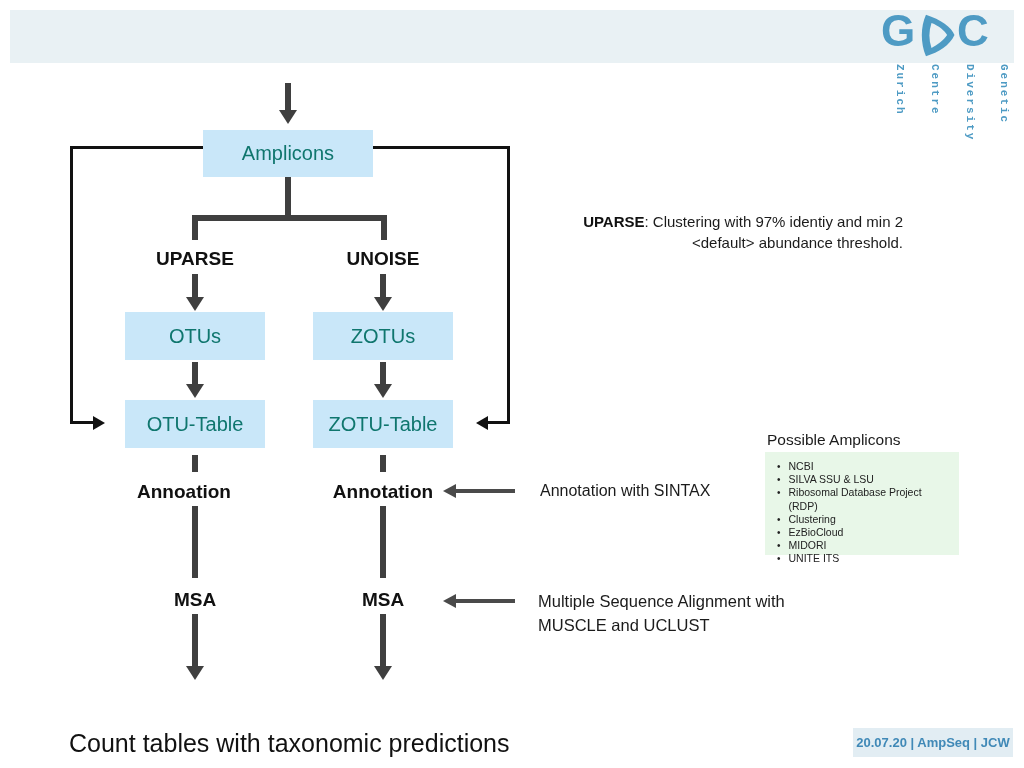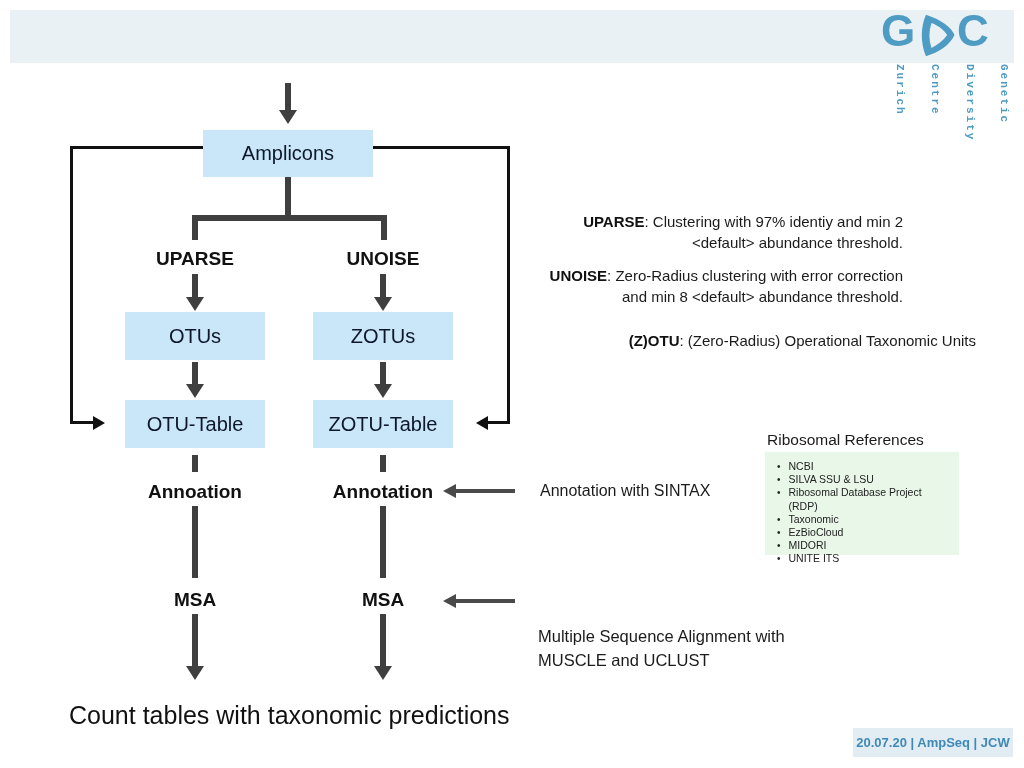--- a/index.html
+++ b/index.html
@@ -14,21 +14,21 @@
   .band{left:10px;top:10px;width:1004px;height:53px;background:var(--band-bg);}
   .title{left:18px;top:16px;font-size:28px;font-weight:bold;letter-spacing:0.5px;white-space:nowrap;}
   .title .t1{color:var(--title-light);}
   .title .t2{color:var(--title-dark);}
   .logoletter{font-size:44px;font-weight:bold;color:var(--accent-blue);line-height:1;}
   .vword{writing-mode:vertical-rl;text-orientation:mixed;
     font-family:"Liberation Mono", monospace;font-weight:bold;font-size:11px;
     letter-spacing:2px;color:var(--accent-blue);}
   
   .box{background:var(--box-fill);display:flex;align-items:center;justify-content:center;
-    font-size:20px;color:#0f172a;}
+    font-size:20px;color:#0f766e;}
   .lbl{font-weight:bold;font-size:19px;color:#111;text-align:center;}
   
   .shaft-v{width:6px;background:var(--line-dark);}
   .head-down{width:0;height:0;border-left:9px solid transparent;border-right:9px solid transparent;
     border-top:14px solid var(--line-dark);}
   .head-left{width:0;height:0;border-top:7px solid transparent;border-bottom:7px solid transparent;
     border-right:13px solid #4A4A4A;}
   .bypass{background:#111;}
   .bp-head-right{width:0;height:0;border-top:7px solid transparent;border-bottom:7px solid transparent;
     border-left:12px solid #111;}
@@ -38,21 +38,21 @@
   
   .note{font-size:15px;line-height:21px;color:#1b1b1b;text-align:right;}
   .note b{color:#111;}
   .sidetext{font-size:16px;color:#1b1b1b;}
   .msatext{font-size:16.5px;line-height:24px;color:#1b1b1b;}
   
   .refs-title{font-size:15.5px;color:#1b1b1b;}
   .refs-box{background:var(--refs-bg);padding:8px 10px 6px 12px;box-sizing:border-box;}
   .refs-box .ref-item{display:flex;align-items:baseline;font-size:10.5px;line-height:13.2px;color:#222;}
   .refs-box .bullet{font-size:10px;margin-right:8px;}
-  .result{font-size:25px;color:#111;white-space:nowrap;}
+  .result{font-size:25px;color:#111;white-space:nowrap;margin-top:28px;}
   .badge{background:#E2EDF3;display:flex;align-items:center;justify-content:center;
     font-size:13px;font-weight:bold;color:var(--title-dark);white-space:nowrap;}
 </style>
 </head>
 <body>
 
 <div id="canvas" style="--accent-blue: #4E9BC4; --title-light: #A2C8DB; --title-dark: #4089B7; --box-fill: #C9E7F9; --band-bg: #E9F1F4; --refs-bg: #E8F7E8; --line-dark: #3F3F3F;">
 
   <div class="abs band"></div>
 
@@ -114,69 +114,63 @@
   <div class="abs box" style="left:313px;top:400px;width:140px;height:48px;">
     <span>ZOTU-Table</span>
   </div>
   <div class="abs box" style="left:125px;top:400px;width:140px;height:48px;">
     <span>OTU-Table</span>
   </div>
 
   <div class="abs shaft-v" style="left:192px;top:455px;height:17px;"></div>
   <div class="abs shaft-v" style="left:380px;top:455px;height:17px;"></div>
 
-  <div class="abs lbl" style="left:125px;top:481px;width:140px;">Annoation</div>
+  <div class="abs lbl" style="left:114px;top:481px;width:140px;">Annoation</div>
   <div class="abs lbl" style="left:313px;top:481px;width:140px;">Annotation</div>
 
   <div class="abs shaft-v" style="left:192px;top:506px;height:72px;"></div>
   <div class="abs shaft-v" style="left:380px;top:506px;height:72px;"></div>
 
   <div class="abs lbl" style="left:135px;top:589px;width:120px;">MSA</div>
   <div class="abs lbl" style="left:323px;top:589px;width:120px;">MSA</div>
 
   <div class="abs shaft-v" style="left:192px;top:614px;height:53px;"></div>
   <div class="abs head-down" style="left:186px;top:666px;"></div>
   <div class="abs shaft-v" style="left:380px;top:614px;height:53px;"></div>
   <div class="abs head-down" style="left:374px;top:666px;"></div>
 
   <div class="abs note" style="left:533px;top:211px;width:370px;">
     <b>UPARSE</b><span>: Clustering with 97% identiy and min 2 &lt;default&gt; abundance threshold.</span>
   </div>
-  <div class="abs note" style="left:533px;top:265px;width:370px;">
-    <b>UNOISE</b><span>: Zero-Radius clustering with error correction and min 8 &lt;default&gt; abundance threshold.</span>
-  </div>
-  <div class="abs note" style="left:536px;top:330px;width:440px;">
-    <b>(Z)OTU</b><span>: (Zero-Radius) Operational Taxonomic Units</span>
-  </div>
 
   <div class="abs head-left" style="left:443px;top:484px;"></div>
   <div class="abs ann-shaft" style="left:455px;top:489px;width:60px;"></div>
   <div class="abs sidetext" style="left:540px;top:482px;">Annotation with SINTAX</div>
 
   <div class="abs head-left" style="left:443px;top:594px;"></div>
   <div class="abs ann-shaft" style="left:455px;top:599px;width:60px;"></div>
-  <div class="abs msatext" style="left:538px;top:589px;width:290px;margin-top:35px;">Multiple Sequence Alignment with MUSCLE and UCLUST</div>
+  <div class="abs msatext" style="left:538px;top:589px;width:290px;">Multiple Sequence Alignment with MUSCLE and UCLUST</div>
 
-  <div class="abs refs-title" style="left:767px;top:431px;">Ribosomal References</div>
+  <div class="abs refs-title" style="left:767px;top:431px;">Possible Amplicons</div>
   <div class="abs refs-box" style="left:765px;top:452px;width:194px;height:103px;">
     <div class="ref-item">
         <span class="bullet">•</span>
         <span>NCBI</span>
       </div>
     <div class="ref-item">
         <span class="bullet">•</span>
         <span>SILVA SSU &amp; LSU</span>
       </div>
     <div class="ref-item">
         <span class="bullet">•</span>
         <span>Ribosomal Database Project (RDP)</span>
       </div>
     <div class="ref-item">
         <span class="bullet">•</span>
-        <span>Taxonomic</span>
+        <span>Clustering</span>
       </div>
     <div class="ref-item">
         <span class="bullet">•</span>
         <span>EzBioCloud</span>
       </div>
     <div class="ref-item">
         <span class="bullet">•</span>
         <span>MIDORI</span>
       </div>
     <div class="ref-item">

